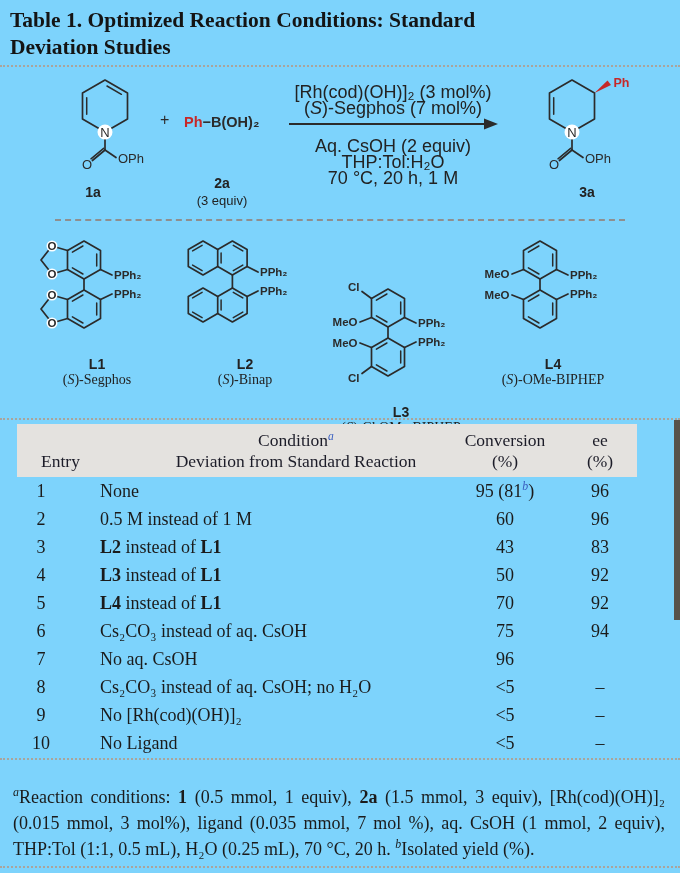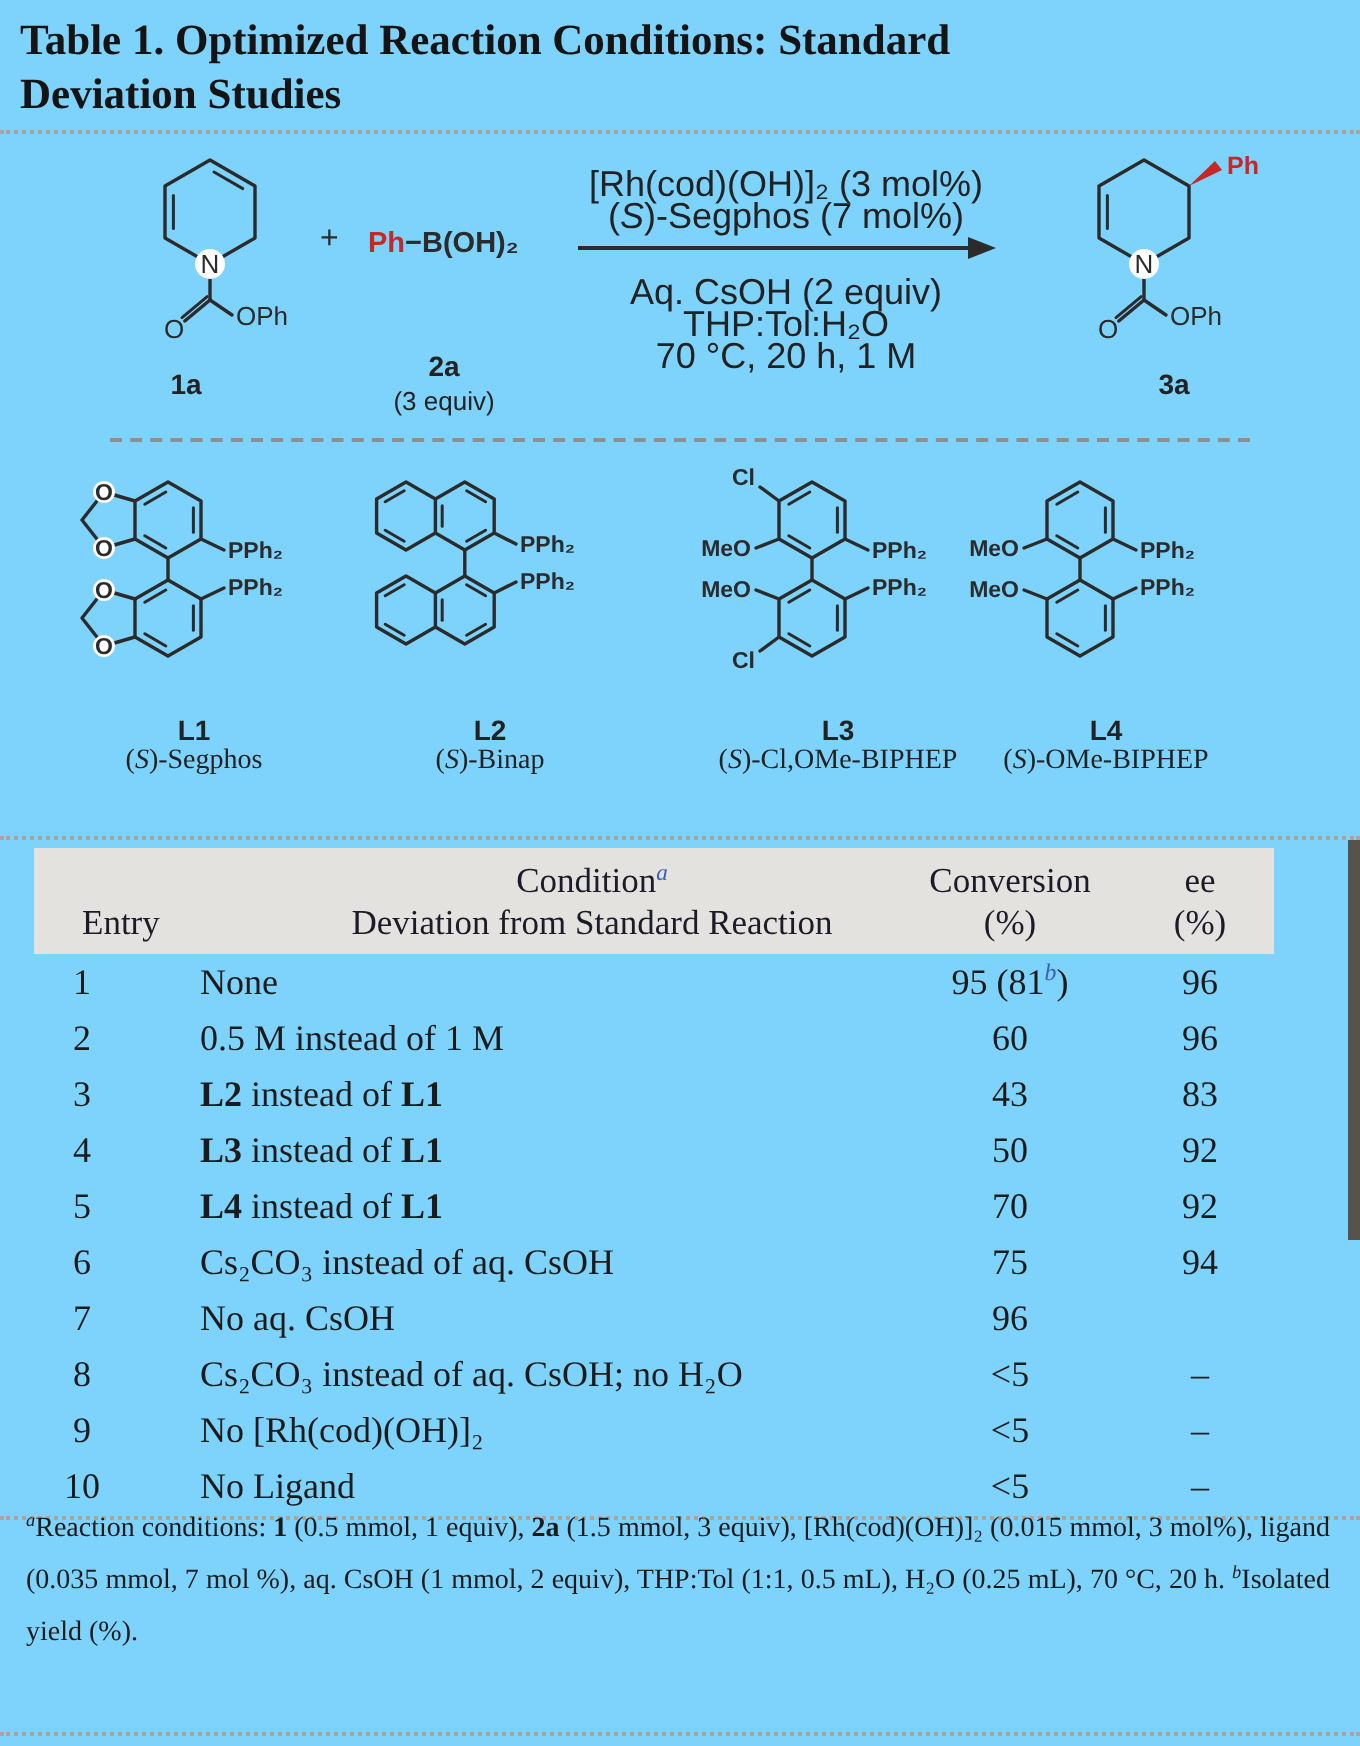--- a/index.html
+++ b/index.html
@@ -34,21 +34,21 @@
          padding:6px 0 5px 0;font-size:17.5px;color:#1c1c28;line-height:21px;}
   .h-entry{align-self:end;text-align:left;padding-left:24px;}
   .h-dev{text-align:center;padding-left:80px;}
   .h-conv{text-align:center;}
   .h-ee{text-align:center;}
   .trow{display:grid;grid-template-columns:48px 382px 116px 74px;height:28px;align-items:center;}
   .c-entry{text-align:center;}
   .c-dev{padding-left:35px;white-space:nowrap;}
   .c-conv{text-align:center;}
   .c-ee{text-align:center;}
-  .footnote{position:absolute;left:13px;top:752px;width:652px;font-size:14px;line-height:26px;
+  .footnote{position:absolute;left:13px;top:784px;width:652px;font-size:18px;line-height:26px;
             text-align:justify;color:#1b1b1b;}
   sup{font-size:0.66em;vertical-align:baseline;position:relative;top:-0.55em;line-height:0;}
   .seg-b{font-weight:bold;}
   .seg-i{font-style:italic;}
   .seg-blue{color:#3a5fc0;}
   .seg-red{color:#c62828;}
   .red-atom{fill:#c62828;}
   .edge-artifact{position:absolute;right:0;top:420px;width:6px;height:200px;background:#57524b;}
 </style>
 </head>
@@ -162,21 +162,21 @@
       <path class="bond2" d="M51.1,69.9 L51.1,80.1"></path>
       <path class="bond" d="M77.1,36.5 L88,42"></path>
         <path class="bond" d="M77.1,66.5 L88,61"></path>
       <text class="atom-b" x="90" y="46">PPh₂</text>
       <text class="atom-b" x="90" y="64.5">PPh₂</text>
     </svg>
     <div class="ligand-id">L2</div>
     <div class="ligand-name"><span>(</span><span class="seg-i">S</span><span>)-Binap</span></div>
   </div>
 
-  <div class="ligand-card" style="left:344px;">
+  <div class="ligand-card" style="left:326px;margin-top:48px;">
     <svg width="150" height="118" viewBox="0 0 150 118">
       <path class="bond" d="M62,11 L78.5,20.5 L78.5,39.5 L62,49 L45.5,39.5 L45.5,20.5 Z"></path>
       <path class="bond2" d="M50.4,22.1 L60.9,16"></path>
         <path class="bond2" d="M74.7,23.9 L74.7,36.1"></path>
         <path class="bond2" d="M60.9,44 L50.4,37.9"></path>
       <path class="bond" d="M62,60 L78.5,69.5 L78.5,88.5 L62,98 L45.5,88.5 L45.5,69.5 Z"></path>
       <path class="bond2" d="M50.4,71.1 L60.9,65"></path>
         <path class="bond2" d="M74.7,72.9 L74.7,85.1"></path>
         <path class="bond2" d="M60.9,93 L50.4,86.9"></path>
       <path class="bond" d="M62,49 L62,60"></path>

